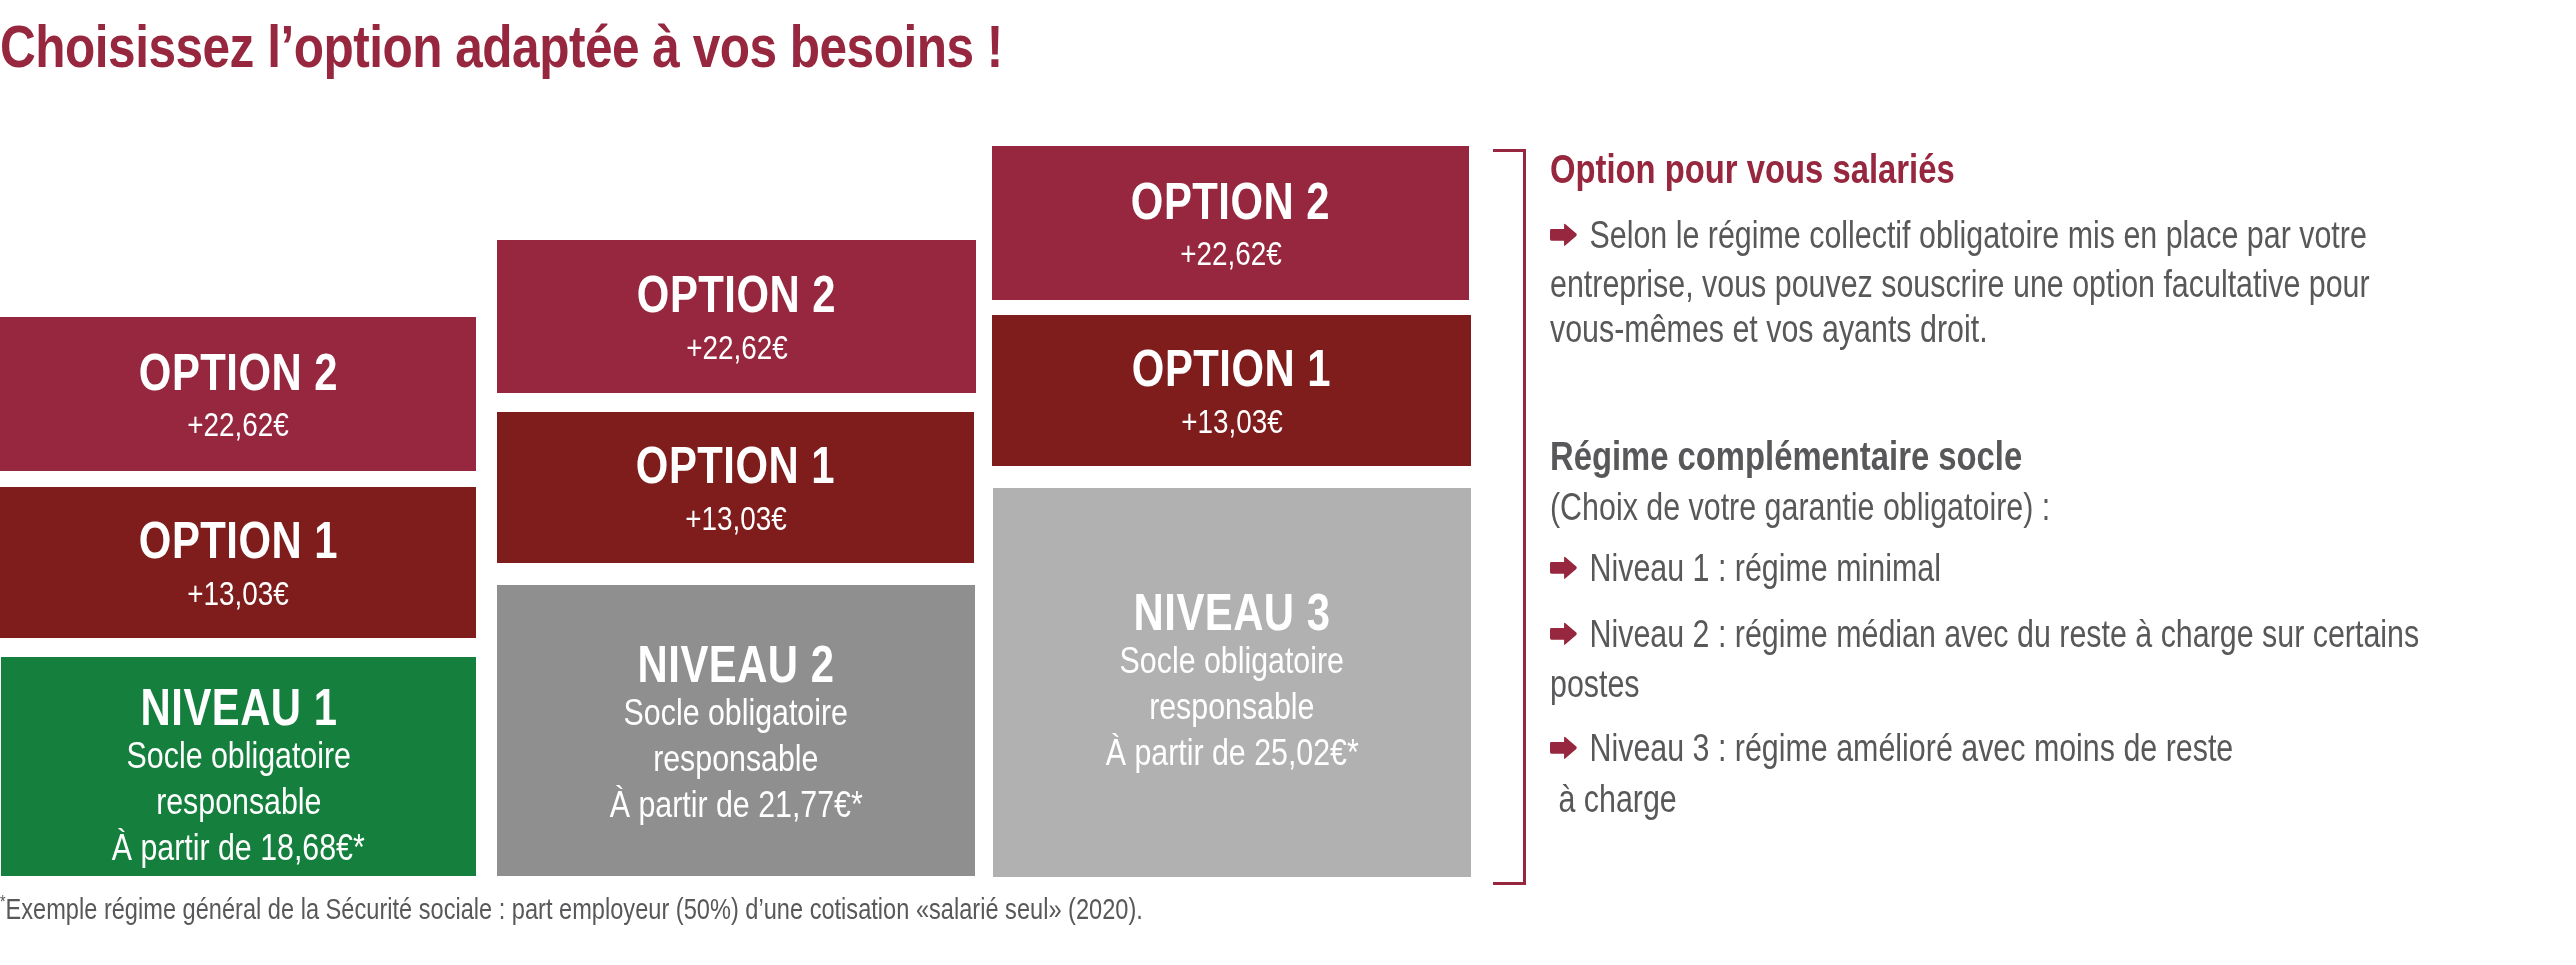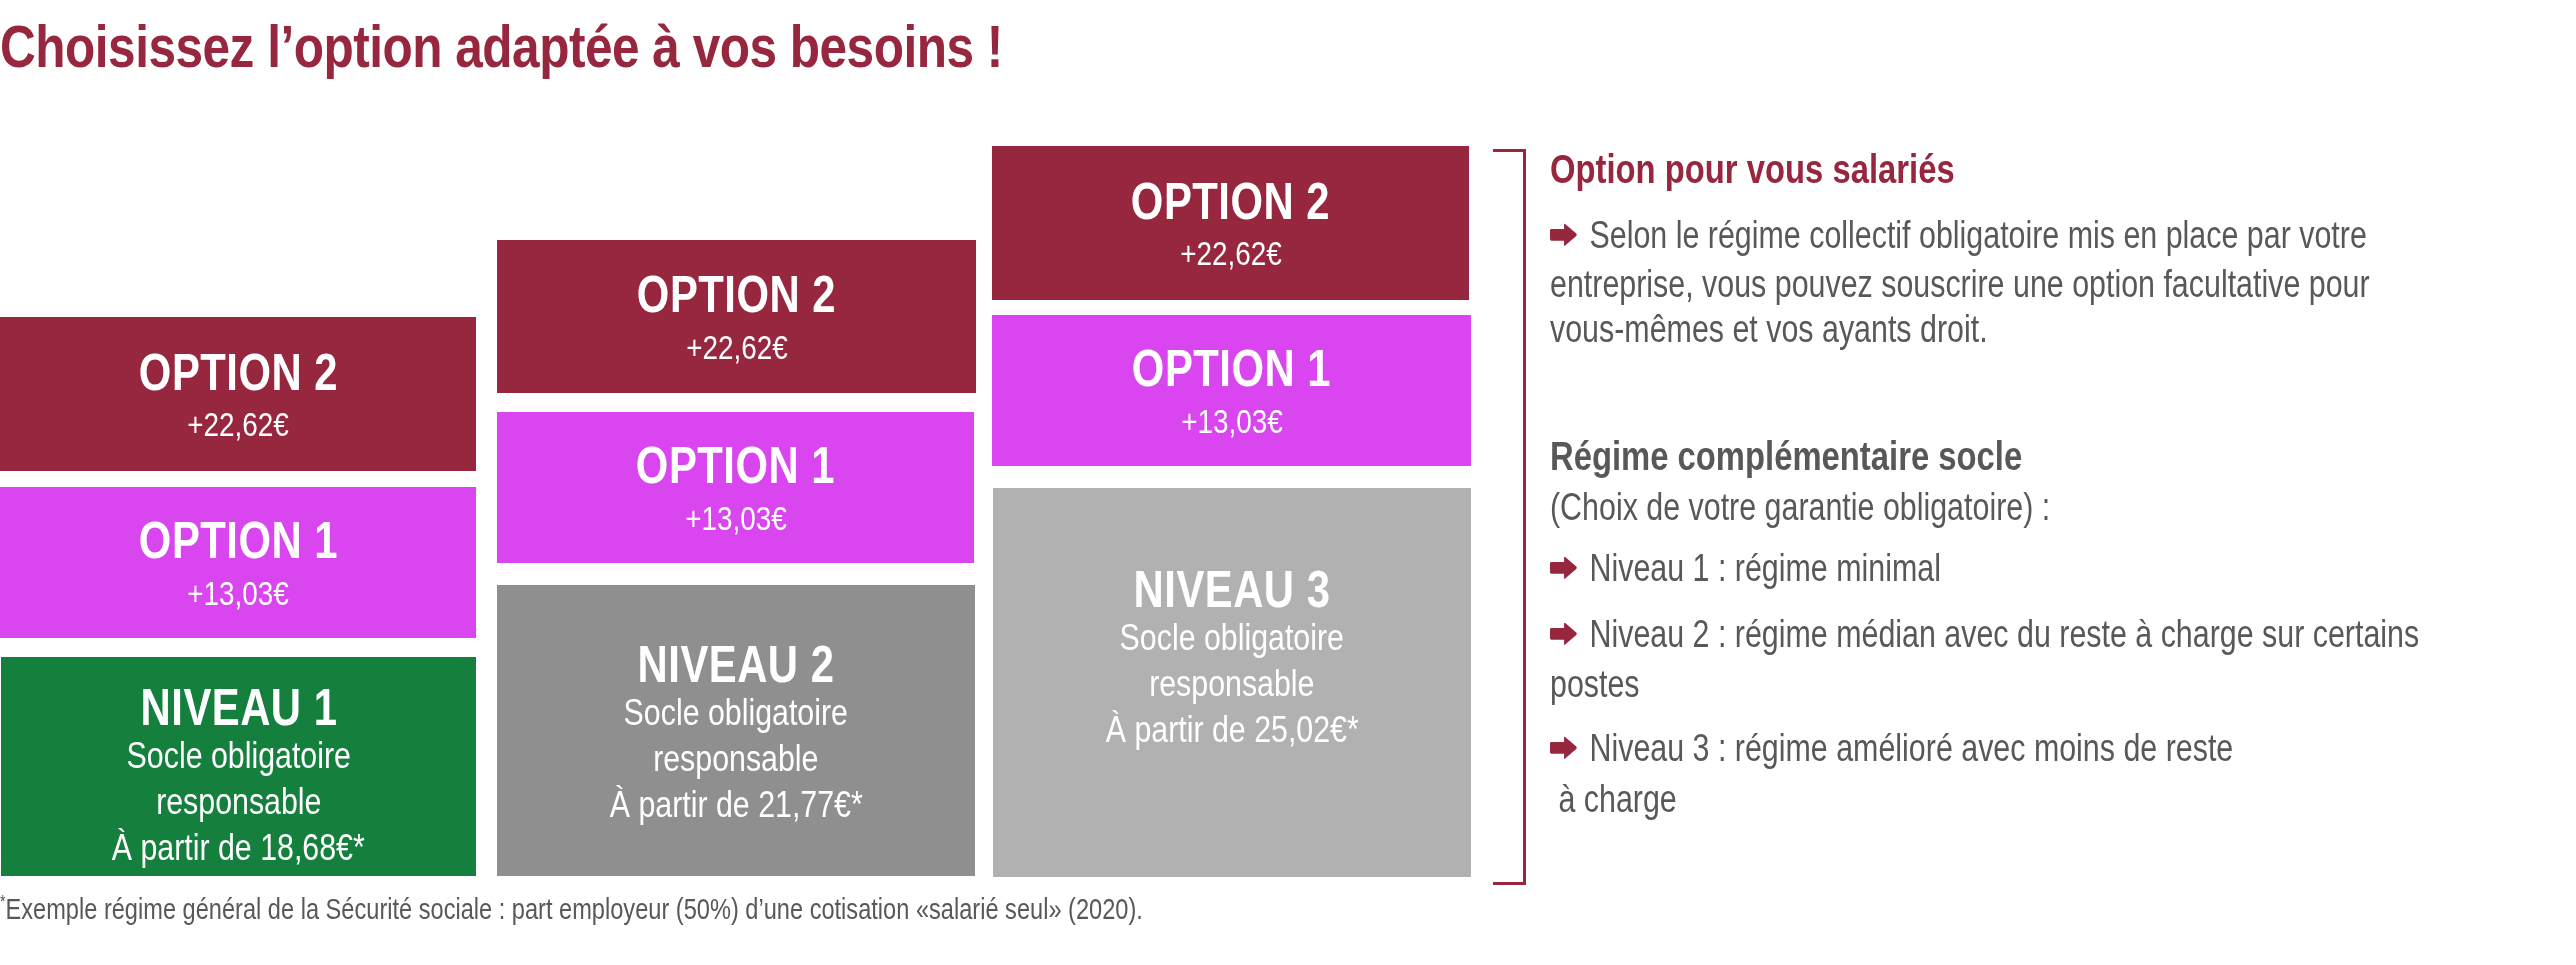--- a/index.html
+++ b/index.html
@@ -14,21 +14,21 @@
          display: flex; flex-direction: column; align-items: center; justify-content: center; }
   .box .label { font-weight: bold; font-size: 51px; line-height: 1; white-space: nowrap;
                 transform: scaleX(0.82); letter-spacing: 0.6px; }
   .box .price { font-size: 34px; line-height: 1; margin-top: 9.5px; white-space: nowrap;
                 transform: scaleX(0.82); }
   .box .desc { font-size: 37px; line-height: 46px; white-space: nowrap; transform: scaleX(0.82); }
   .box.niveau { justify-content: flex-start; }
   .box.niveau .label { margin-bottom: 0; }
 
   .opt2 { background: #96273e; }
-  .opt1 { background: #d946ef; }
+  .opt1 { background: #7f1d1d; }
   .niv1 { background: #15803d; }
   .niv2 { background: #8f8f8f; }
   .niv3 { background: #b1b1b1; }
 
   .bracket { position: absolute; left: 1493px; top: 149px; width: 33px; height: 736px;
              border-top: 3.5px solid #96273e; border-right: 3.5px solid #96273e; border-bottom: 3.5px solid #96273e;
              box-sizing: border-box; }
 
   .rtext { position: absolute; left: 1550px; color: #58585a; font-size: 38px; white-space: nowrap;
            transform: scaleX(0.8); transform-origin: left center; line-height: 1; }
@@ -76,21 +76,21 @@
 </div>
 
 <div class="box opt2" style="left:992px;top:146px;width:477px;height:154px;">
   <div class="label">OPTION 2</div>
   <div class="price">+22,62€</div>
 </div>
 <div class="box opt1" style="left:992px;top:315px;width:479px;height:151px;">
   <div class="label">OPTION 1</div>
   <div class="price">+13,03€</div>
 </div>
-<div class="box niv3 niveau" style="left:993px;top:488px;width:478px;height:389px;padding-top:76px;">
+<div class="box niv3 niveau" style="left:993px;top:488px;width:478px;height:389px;padding-top:99px;">
   <div class="label">NIVEAU 3</div>
   <div class="desc">Socle obligatoire</div>
   <div class="desc">responsable</div>
   <div class="desc">À partir de 25,02€*</div>
 </div>
 
 <div class="bracket"></div>
 
 <div class="rtext rhead" style="top:149px;">Option pour vous salariés</div>
 

